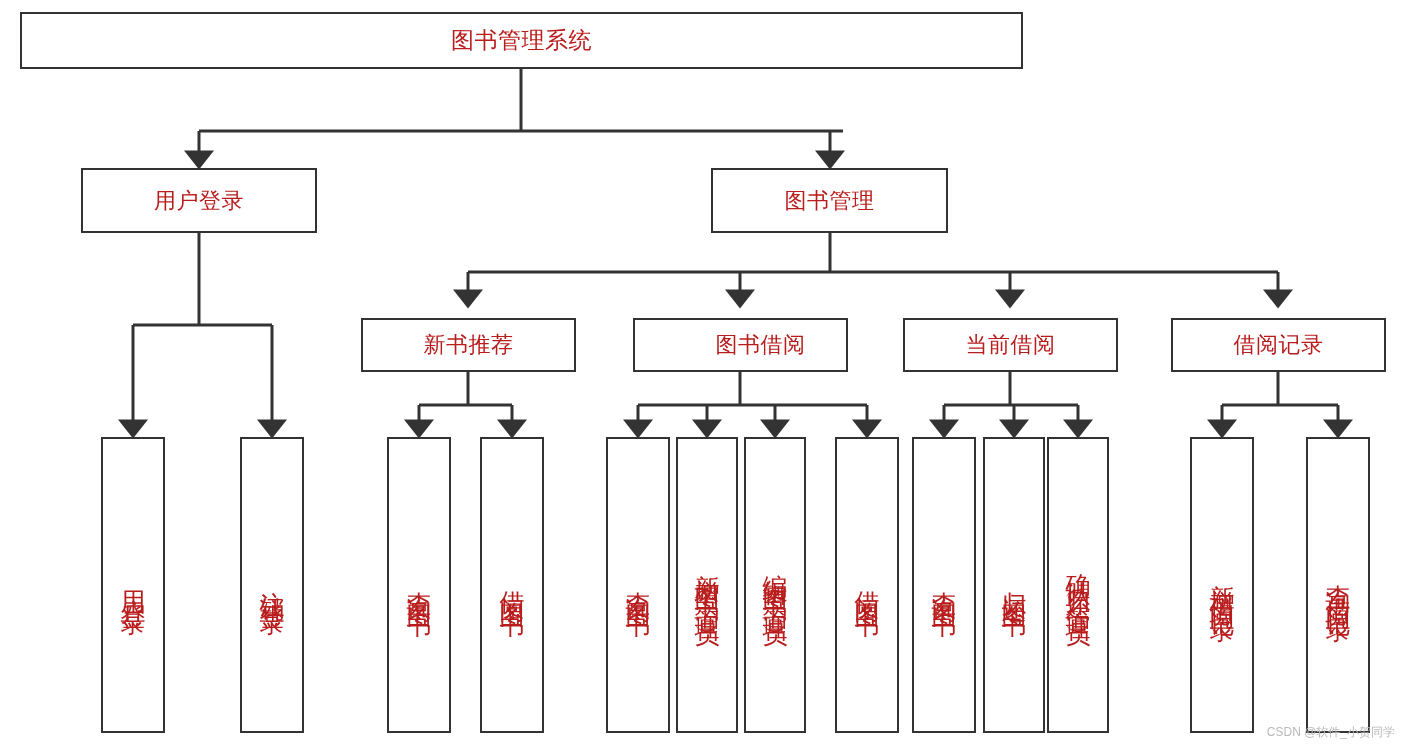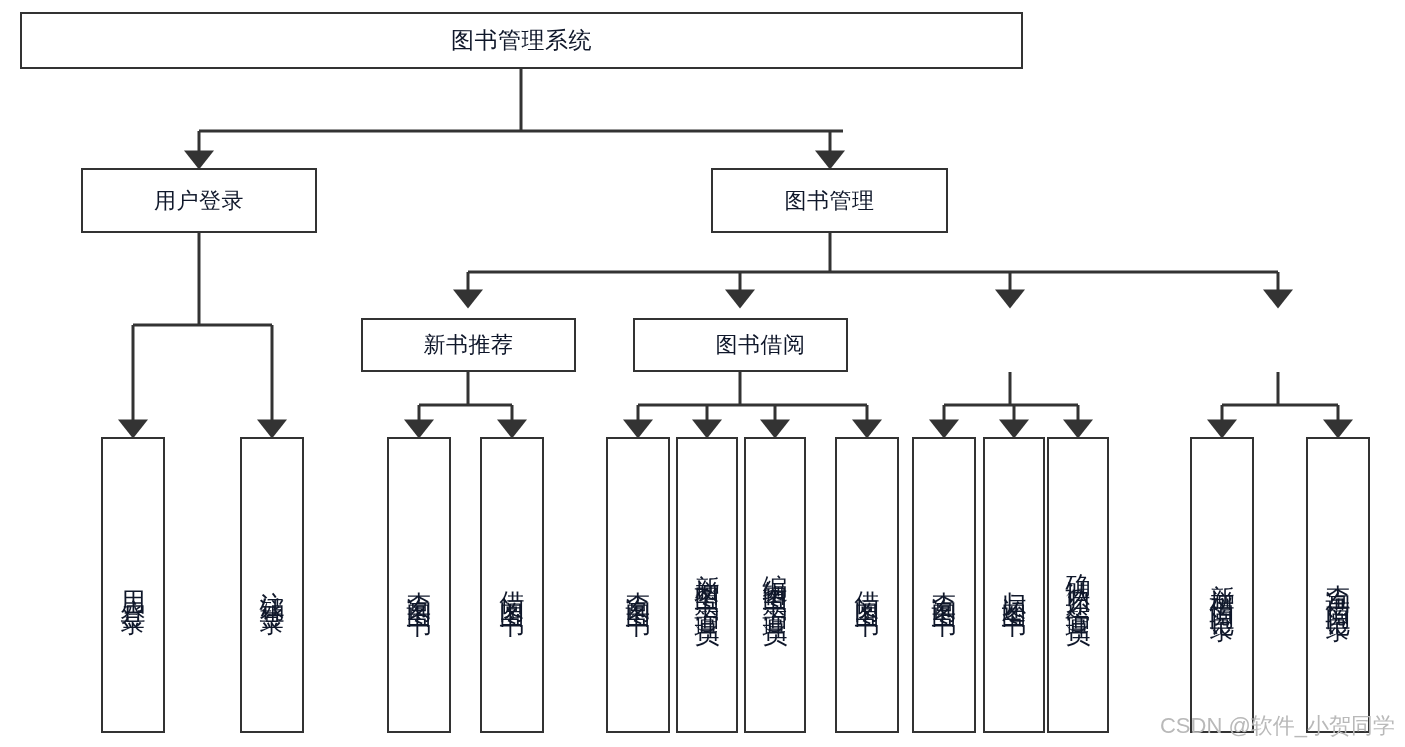--- a/index.html
+++ b/index.html
@@ -26,21 +26,21 @@
     pointer-events: none;
   }
   .node {
     position: absolute;
     box-sizing: border-box;
     background: #ffffff;
     border: 2px solid #333333;
     display: flex;
     align-items: center;
     justify-content: center;
-    color: #0f172a;
+    color: #b91c1c;
   }
   .node .lbl {
     display: block;
     text-align: center;
     line-height: 1.18;
     letter-spacing: 0.5px;
   }
   .node.horiz .lbl {
     writing-mode: horizontal-tb;
     font-size: 22px;
@@ -59,21 +59,21 @@
     line-height: 1.0;
     letter-spacing: 7px;
     white-space: nowrap;
     max-height: 100%;
     overflow: visible;
   }
   .watermark {
     position: absolute;
     right: 10px;
     bottom: 6px;
-    font-size: 22px;
+    font-size: 12px;
     color: #b9b9b9;
     white-space: nowrap;
     user-select: none;
   }
 </style>
 </head>
 <body>
 
 <div id="canvas">
 
@@ -137,20 +137,26 @@
   <div class="node horiz" style="left:361px; top:318px; width:215px; height:54px;">
     <span class="lbl">新书推荐</span>
   </div>
 
   <div class="node horiz" style="left:711px; top:168px; width:237px; height:65px;">
     <span class="lbl">图书管理</span>
   </div>
   <div class="node horiz" style="left:633px; top:318px; width:215px; height:54px;padding-left:40px;">
     <span class="lbl">图书借阅</span>
   </div>
+  <div class="node horiz" style="left:903px; top:318px; width:215px; height:54px;">
+    <span class="lbl">当前借阅</span>
+  </div>
+  <div class="node horiz" style="left:1171px; top:318px; width:215px; height:54px;">
+    <span class="lbl">借阅记录</span>
+  </div>
 
   <div class="node vert" style="left:101px; top:437px; width:64px; height:296px;">
     <span class="lbl">用户登录</span>
   </div>
   <div class="node vert" style="left:240px; top:437px; width:64px; height:296px;">
     <span class="lbl">注销登录</span>
   </div>
 
   <div class="node vert" style="left:387px; top:437px; width:64px; height:296px;">
     <span class="lbl">查询图书</span>

